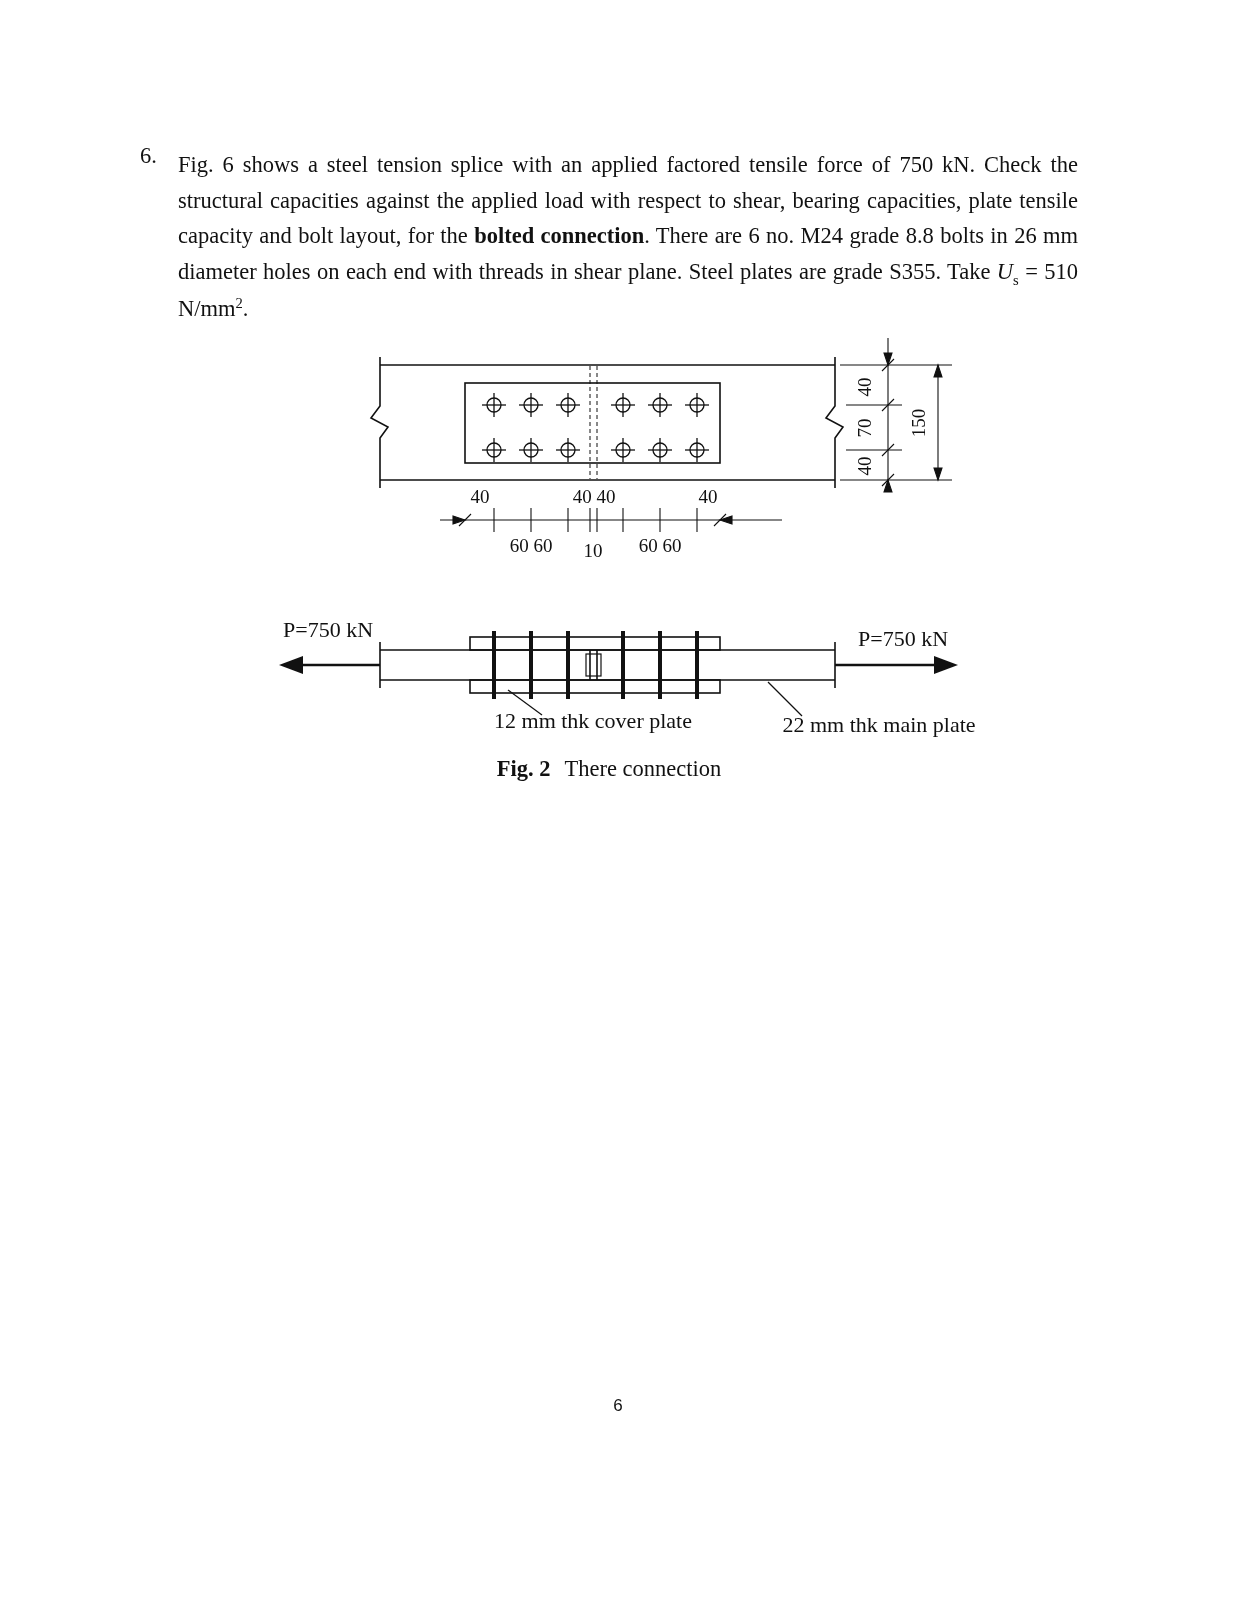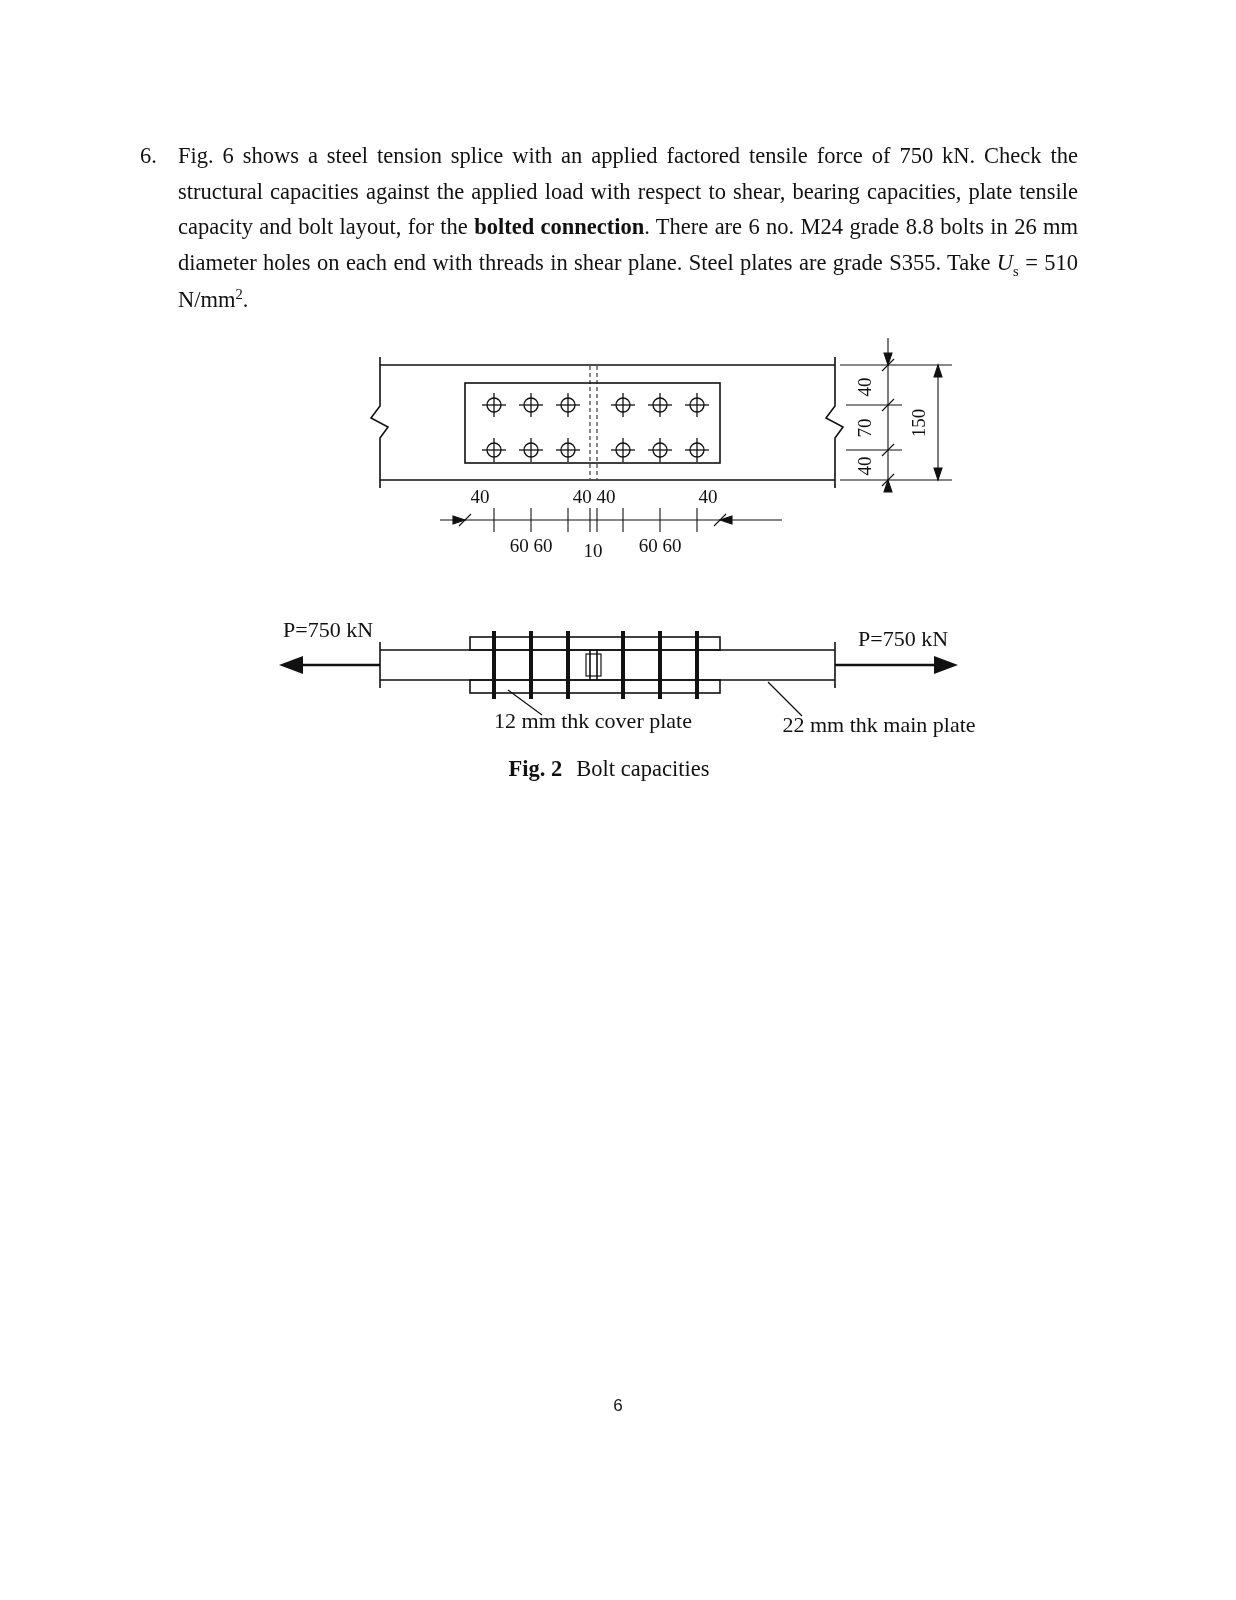--- a/index.html
+++ b/index.html
@@ -12,21 +12,21 @@
   }
   .problem {
     position: absolute;
     left: 140px; top: 138px;
     width: 938px;
     display: flex;
     font-size: 22.5px;
     line-height: 1.58;
   }
   .problem .num { width: 38px; flex: 0 0 38px; }
-  .problem .ptext { flex: 1; text-align: justify; }
+  .problem .ptext { flex: 1; text-align: justify; margin-top: 9px; }
   .problem sub { font-size: 0.65em; }
   .problem sup { font-size: 0.65em; }
   svg text {
     font-family: "Liberation Serif", serif;
     fill: #111;
   }
   .fig-svg { position: absolute; left: 140px; top: 330px; }
   .caption {
     position: absolute;
     left: 140px; top: 756px; width: 938px;
@@ -206,16 +206,16 @@
     </g>
 
     <line x1="368" y1="360" x2="402" y2="385" stroke-width="1.2"></line>
     <text x="453" y="398" text-anchor="middle" font-size="22" stroke="none" fill="#111">12 mm thk cover plate</text>
     <line x1="628" y1="352" x2="662" y2="386" stroke-width="1.2"></line>
     <text x="739" y="402" text-anchor="middle" font-size="22" stroke="none" fill="#111">22 mm thk main plate</text>
   </g>
 </svg>
 
 <div class="caption">
-  <b>Fig. 2</b><span class="cap-title">Bolt capacities</span>
+  <b>Fig. 2</b><span class="cap-title">There connection</span>
 </div>
 
 <div class="pagenum">6</div>
 
 </body></html>

